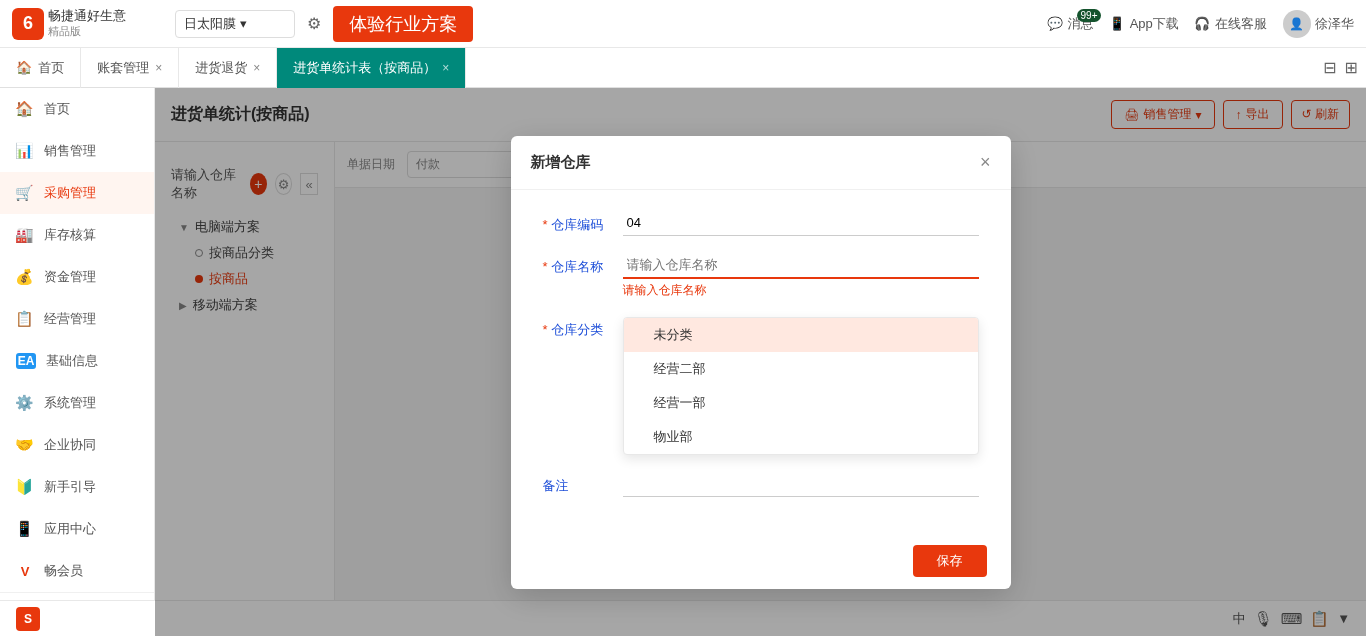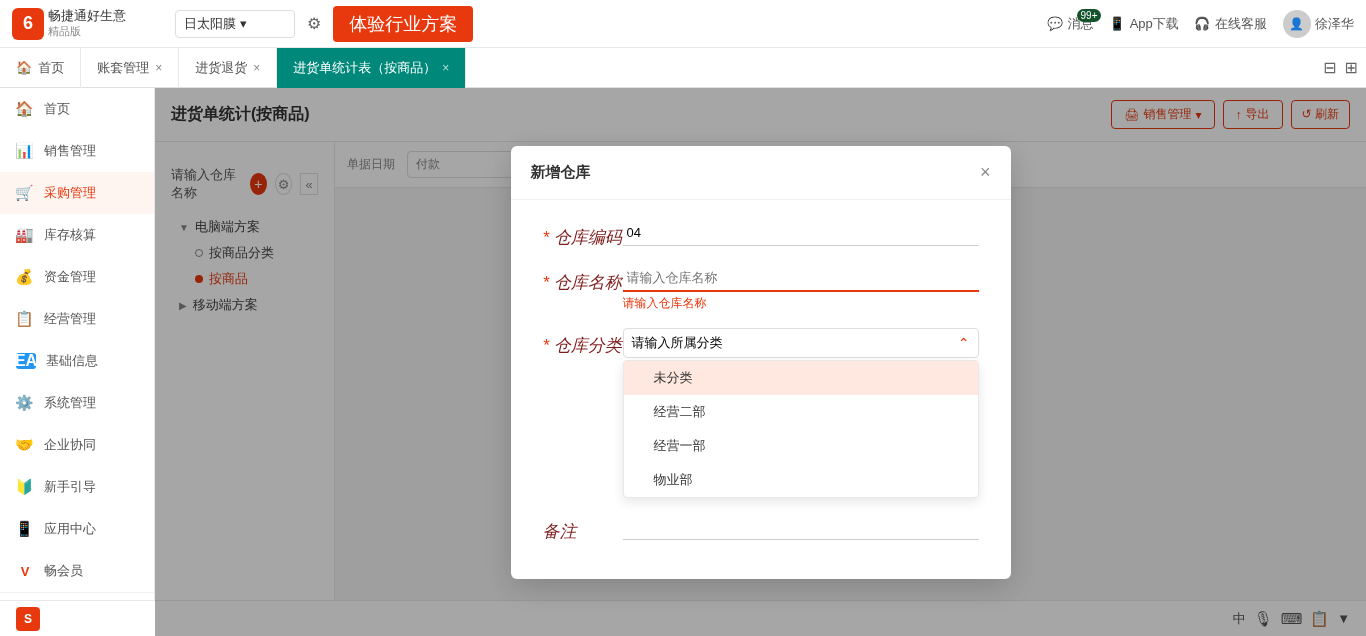--- a/index.html
+++ b/index.html
@@ -71,21 +71,21 @@
     
     .modal-overlay { position: absolute; top: 0; left: 0; right: 0; bottom: 0; background: rgba(0,0,0,0.35); z-index: 100; display: flex; align-items: center; justify-content: center; }
 
     
     .modal { background: #fff; border-radius: 6px; width: 500px; padding: 0; box-shadow: 0 8px 32px rgba(0,0,0,0.18); position: relative; }
     .modal-header { padding: 16px 20px; border-bottom: 1px solid #f0f0f0; display: flex; align-items: center; justify-content: space-between; }
     .modal-title { font-size: 15px; font-weight: bold; color: #333; }
     .modal-close { font-size: 18px; color: #888; cursor: pointer; background: none; border: none; }
     .modal-body { padding: 20px 32px; }
     .form-row { display: flex; align-items: flex-start; margin-bottom: 16px; }
-    .form-label { width: 80px; font-size: 17px; color: #7f1d1d; padding-top: 6px; flex-shrink: 0; font-style: italic; }
+    .form-label { width: 80px; font-size: 13px; color: #1d4ed8; padding-top: 6px; flex-shrink: 0; }
     .form-label.required::before { content: '* '; color: #e8380d; }
     .form-field { flex: 1; }
     .form-input { width: 100%; border: none; border-bottom: 1px solid #ccc; padding: 5px 4px; font-size: 13px; outline: none; }
     .form-input.error { border-bottom: 2px solid #e8380d; }
     .error-msg { color: #e8380d; font-size: 12px; margin-top: 3px; }
     .form-select { width: 100%; border: 1px solid #ddd; border-radius: 4px; padding: 5px 8px; font-size: 13px; display: flex; align-items: center; justify-content: space-between; cursor: pointer; position: relative; }
     .form-select .arrow-up { color: #e8380d; font-size: 14px; }
 
     
     .dropdown-list { background: #fff; border: 1px solid #e8e8e8; border-radius: 4px; box-shadow: 0 4px 12px rgba(0,0,0,0.1); margin-top: 2px; overflow: hidden; }
@@ -188,21 +188,21 @@
     </div>
     <div class="sidebar-item">
       <span class="sidebar-icon">💰</span>
       <span>资金管理</span>
     </div>
     <div class="sidebar-item">
       <span class="sidebar-icon">📋</span>
       <span>经营管理</span>
     </div>
     <div class="sidebar-item">
-      <span class="sidebar-icon" style="font-size:16px;font-weight:bold;background:#2196f3;color:#fff;border-radius:3px;width:20px;height:16px;display:flex;align-items:center;justify-content:center;">EA</span>
+      <span class="sidebar-icon" style="font-size:12px;font-weight:bold;background:#2196f3;color:#fff;border-radius:3px;width:20px;height:16px;display:flex;align-items:center;justify-content:center;">EA</span>
       <span>基础信息</span>
     </div>
     <div class="sidebar-item">
       <span class="sidebar-icon">⚙️</span>
       <span>系统管理</span>
     </div>
     <div class="sidebar-item">
       <span class="sidebar-icon">🤝</span>
       <span>企业协同</span>
     </div>
@@ -325,42 +325,41 @@
             <span class="form-label required">仓库名称</span>
             <div class="form-field">
               <input class="form-input error" type="text" placeholder="请输入仓库名称" style="">
               <div class="error-msg">请输入仓库名称</div>
             </div>
           </div>
 
           <div class="form-row">
             <span class="form-label required">仓库分类</span>
             <div class="form-field">
-              <div class="form-select">
-                <span>请输入所属分类</span>
-                <span class="arrow-up">⌃</span>
-              </div>
 
               <div class="dropdown-list">
                 <div class="dropdown-item highlight">未分类</div>
                 <div class="dropdown-item">经营二部</div>
                 <div class="dropdown-item">经营一部</div>
                 <div class="dropdown-item">物业部</div>
               </div>
             </div>
           </div>
 
           <div class="form-row">
             <span class="form-label">备注</span>
             <div class="form-field">
               <input class="form-input" type="text" style="">
             </div>
           </div>
 
         </div>
+        <div class="modal-footer">
+          <button class="btn-save">保存</button>
+        </div>
       </div>
     </div>
 
   </div>
 </div>
 
 <div class="bottom-bar">
   <div class="bottom-left">
     <div class="bottom-logo">S</div>
   </div>

